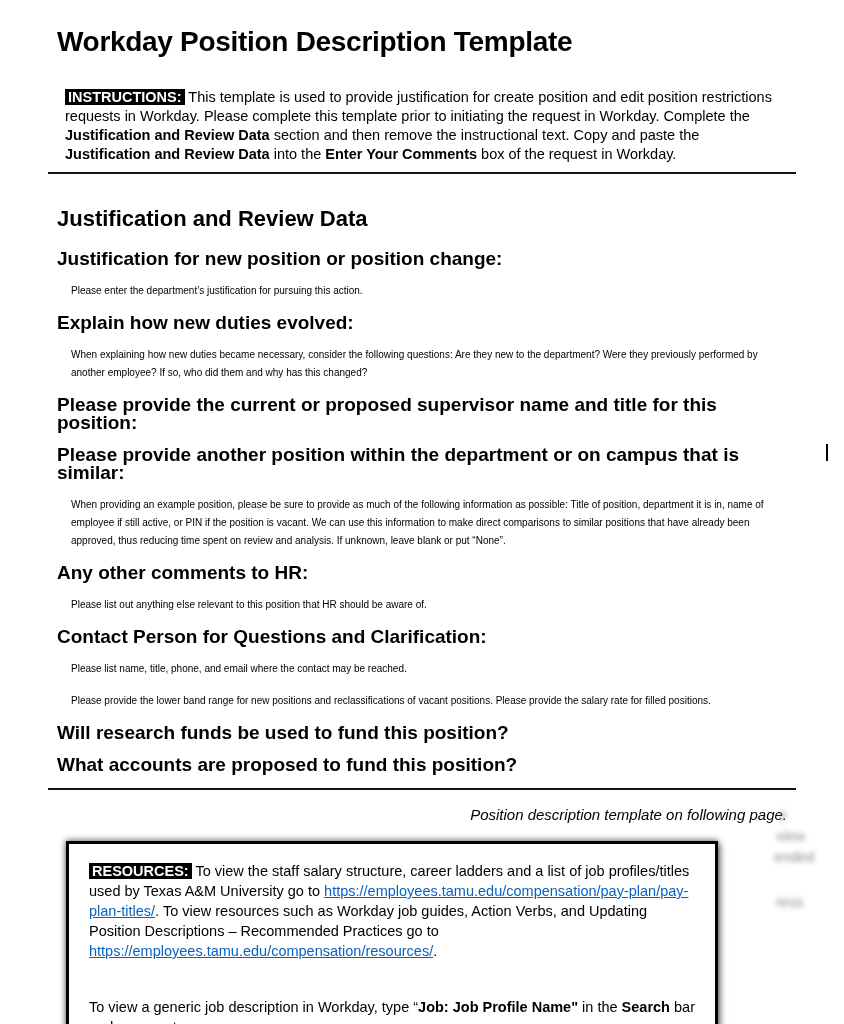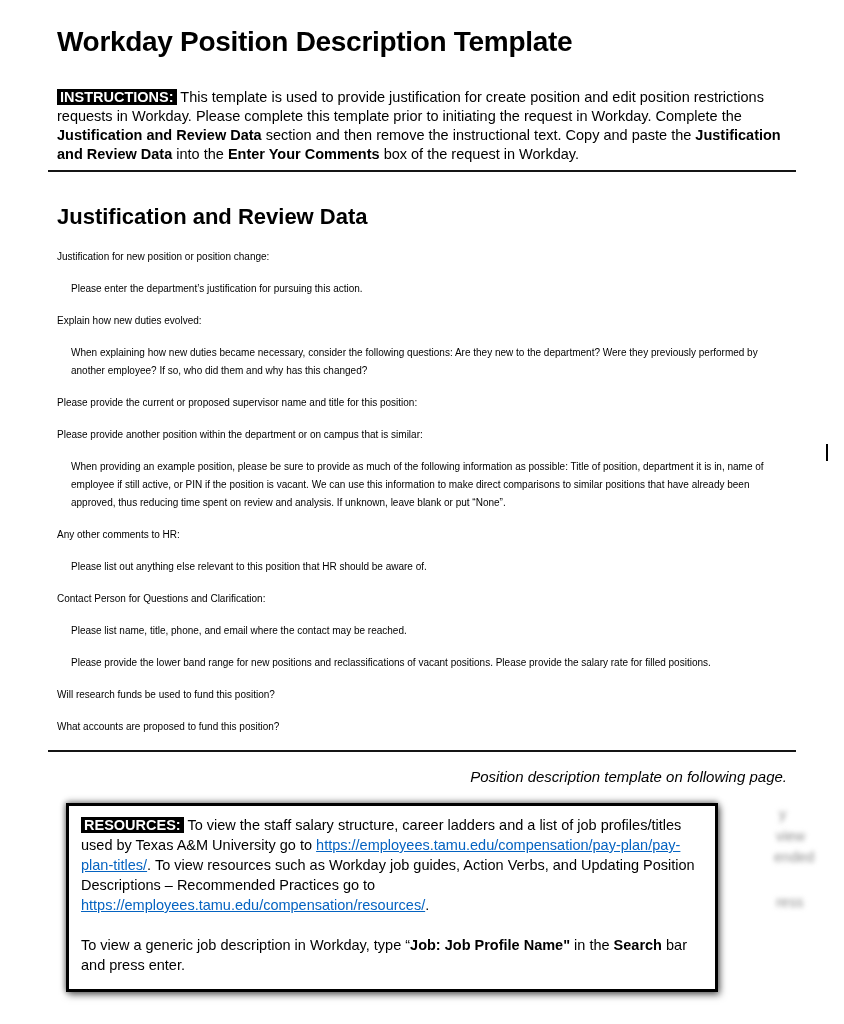--- a/index.html
+++ b/index.html
@@ -4,26 +4,26 @@
 <style>
   html,body{margin:0;padding:0;background:#ffffff;}
   body{
     width:844px;height:1024px;position:relative;overflow:hidden;
     font-family:"Liberation Sans","DejaVu Sans",sans-serif;color:#000;
   }
   .doc{padding:26px 57px 16px 57px;}
   .page-title{
     font-size:28px;font-weight:bold;margin:0 0 30px 0;letter-spacing:-0.3px;
   }
-  .para{font-size:14.5px;line-height:19px;margin:0;}
+  .para{font-size:14.5px;line-height:19px;margin:8px;}
   .rule{border:none;border-top:2px solid #151515;margin:6px -9px 0 -9px;}
   .rule2{border:none;border-top:2px solid #151515;margin:9px -9px 0 -9px;}
   .section-title{font-size:22px;font-weight:bold;margin:32px 0 18px 0;}
   .qa-section{margin:0 0 14px 0;}
-  .qa-heading{font-size:10px;line-height:18px;font-weight:normal;margin:0;}
+  .qa-heading{font-size:19px;line-height:18px;font-weight:bold;margin:0;}
   .qa-body{font-size:10px;line-height:18px;margin:14px;}
   .note-italic{font-style:italic;font-size:15px;margin:16px 0 0 0;text-align:right;}
   .res-box{
     margin:18px 0 0 9px;width:652px;box-sizing:border-box;
     border:3px solid #000;padding:9px 12px 14px 12px;background:#fff;
     box-shadow:2px 3px 7px rgba(0,0,0,0.55), 0 -2px 6px rgba(0,0,0,0.30), -2px 0 5px rgba(0,0,0,0.18);
   }
   .res-box .para{font-size:14.5px;line-height:20px;}
   .res-gap{height:20px;}
   .b{font-weight:bold;}

